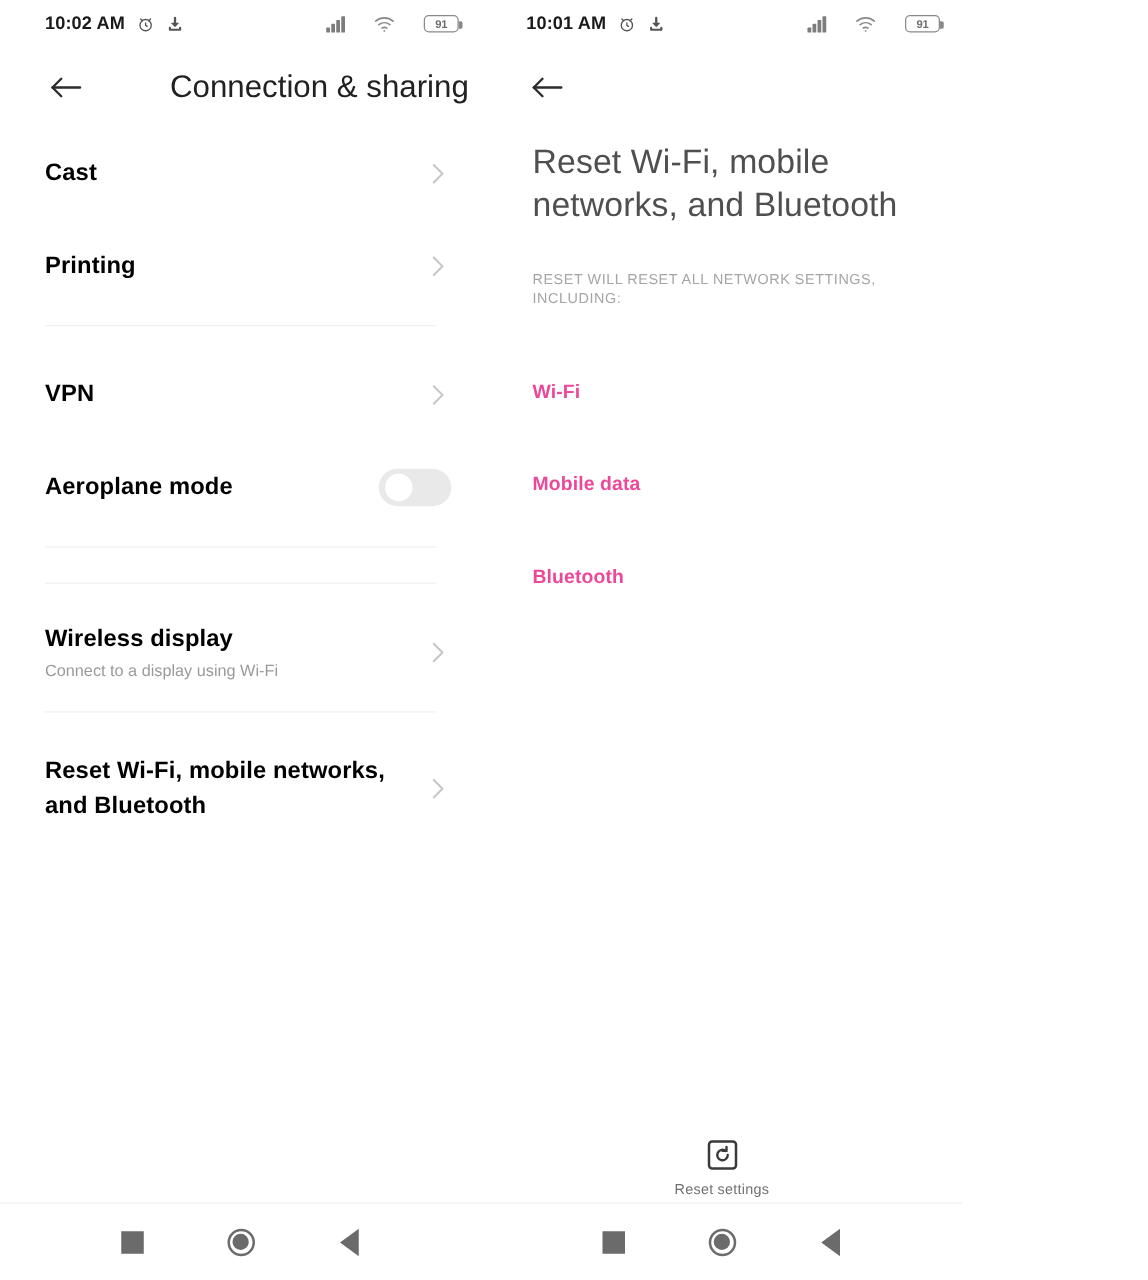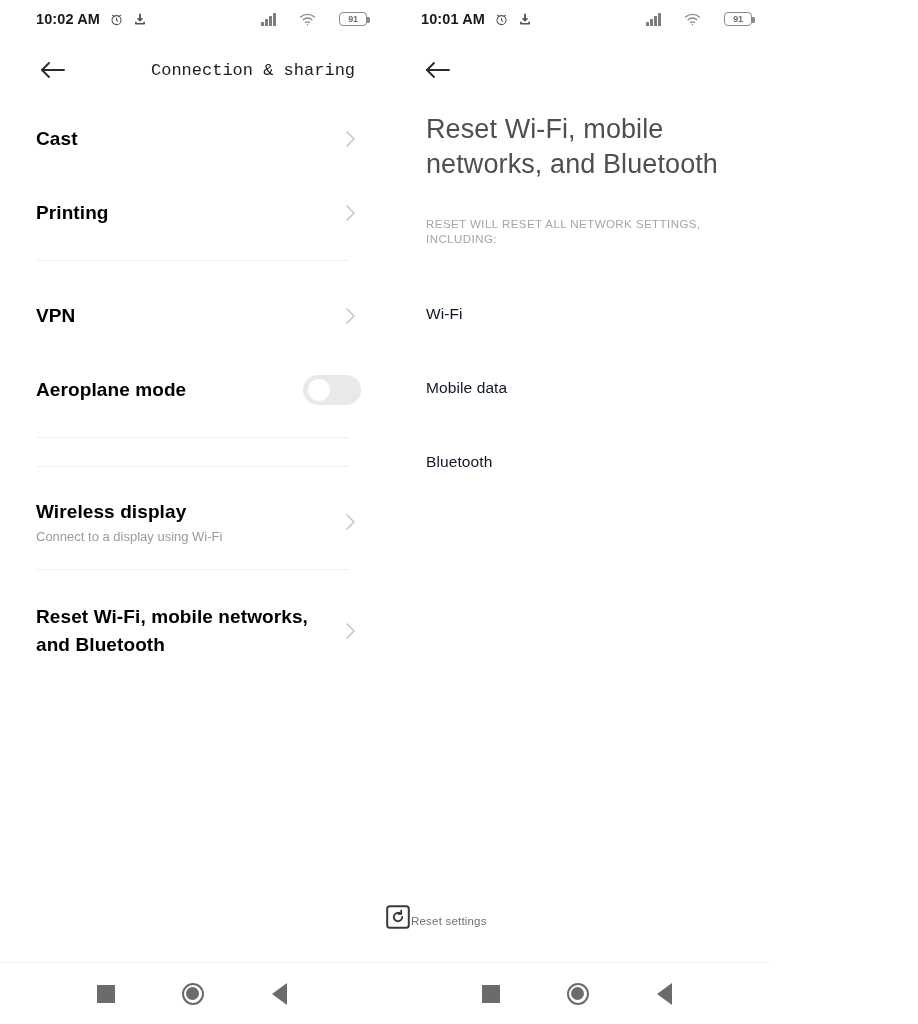--- a/index.html
+++ b/index.html
@@ -80,28 +80,27 @@
     align-items:center;
     position:relative;
     padding-left:36px;
   }
   .back-btn {
     width:34px; height:34px;
     display:flex; align-items:center; justify-content:center;
     cursor:pointer;
   }
   .app-title {
-    font-size:17px;
+    font-size:25px;
     color:#212121;
     position:absolute;
-    left:151px;
+    left:136px;
     top:50%;
     transform:translateY(-50%);
     white-space:nowrap;
-    font-family:Liberation Mono, monospace;
   }
 
   
   .list { flex:1 1 auto; position:relative; overflow:hidden; }
   .row {
     display:flex;
     align-items:center;
     min-height:74px;
     padding:0 24px 0 36px;
     cursor:pointer;
@@ -168,33 +167,33 @@
   .reset-caption {
     margin-top:36px;
     font-size:11.5px;
     color:#a5a5a5;
     letter-spacing:.45px;
     line-height:1.3;
   }
   .reset-items { margin-top:30px; }
   .reset-item {
     font-size:15.5px;
-    font-weight:normal;
-    color:#0f172a;
+    font-weight:bold;
+    color:#ec4899;
     height:74px;
     display:flex;
     align-items:center;
     letter-spacing:.1px;
   }
   .reset-action {
     position:absolute;
     left:0; right:0;
-    bottom:30px;
-    display:flex;
-    flex-direction:row;
+    bottom:4px;
+    display:flex;
+    flex-direction:column;
     align-items:center;
     cursor:pointer;
   }
   .reset-action .glyph { width:26px; height:30px; }
   .reset-action .lbl {
     margin-top:7px;
     font-size:11.5px;
     color:#707070;
     letter-spacing:.2px;
   }

